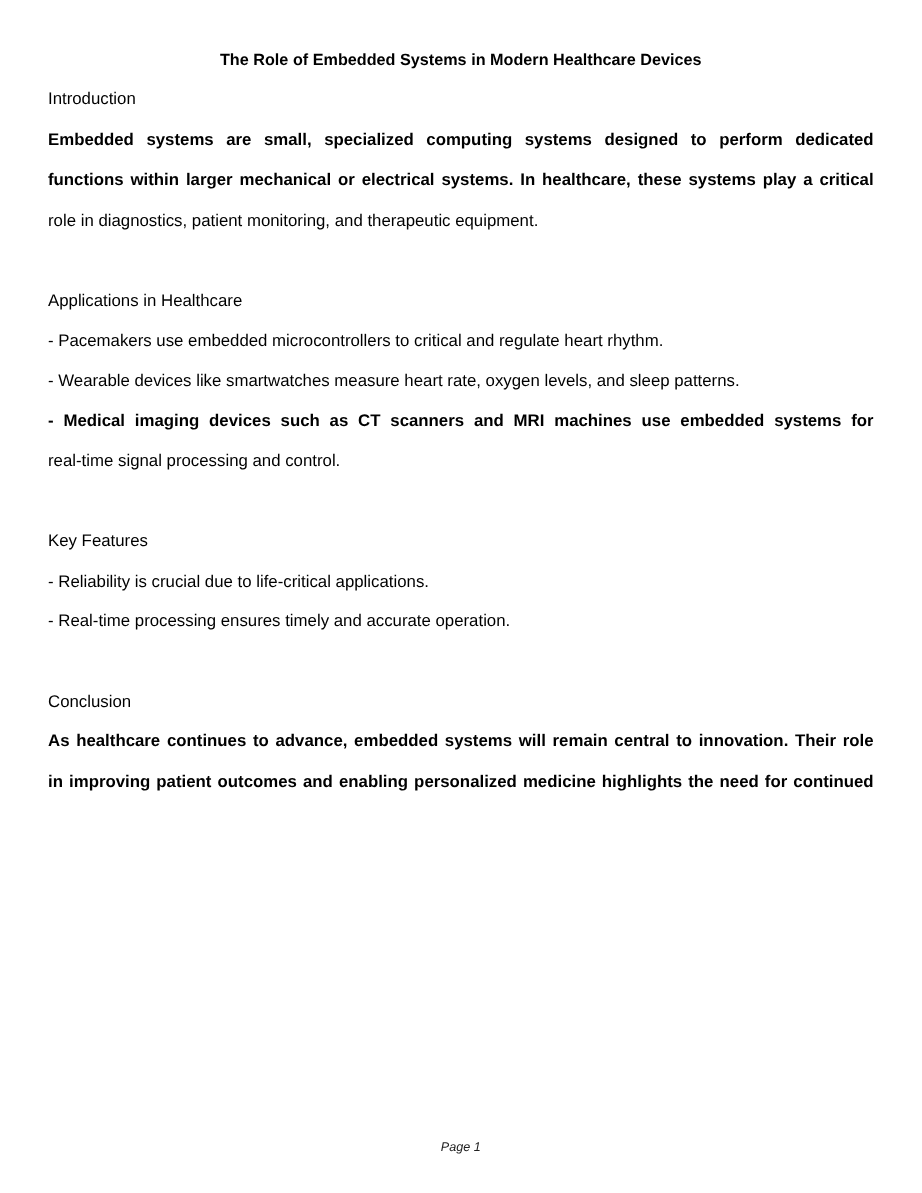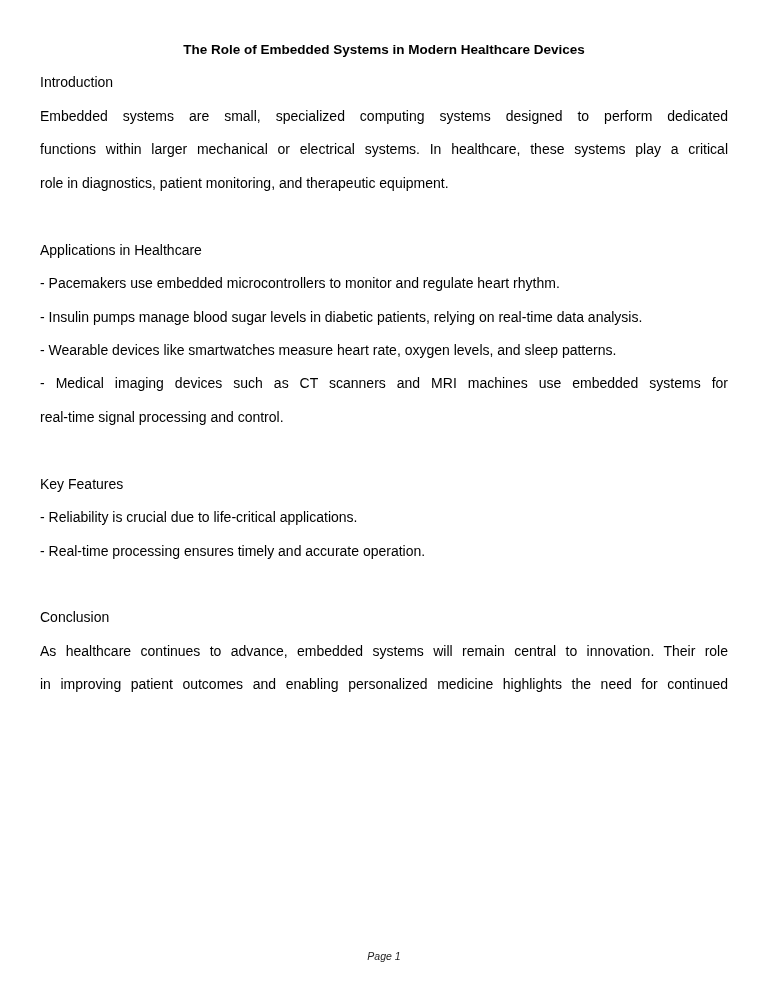--- a/index.html
+++ b/index.html
@@ -29,20 +29,21 @@
     white-space: nowrap;
     text-align: left;
     color: #000000;
   }
   .line.just {
     white-space: normal;
     text-align: justify;
     text-align-last: justify;
     word-spacing: 0.05em;
     overflow: hidden;
+    font-weight: bold;
   }
   .line.spacer {
     
   }
   .title-line {
     font-weight: bold;
     font-size: 13.5px;
     text-align: center;
     white-space: nowrap;
   }
@@ -64,22 +65,21 @@
 <div class="page">
   <div class="content">
     <div class="line title-line">The Role of Embedded Systems in Modern Healthcare Devices</div>
 
   <div class="line">Introduction</div>
       <div class="line just">Embedded systems are small, specialized computing systems designed to perform dedicated</div>
       <div class="line just">functions within larger mechanical or electrical systems. In healthcare, these systems play a critical</div>
       <div class="line">role in diagnostics, patient monitoring, and therapeutic equipment.</div>
       <div class="line spacer"></div>
       <div class="line">Applications in Healthcare</div>
-      <div class="line">- Pacemakers use embedded microcontrollers to monitor and regulate heart rhythm.</div>
-      <div class="line">- Insulin pumps manage blood sugar levels in diabetic patients, relying on real-time data analysis.</div>
+      <div class="line">- Pacemakers use embedded microcontrollers to critical and regulate heart rhythm.</div>
       <div class="line">- Wearable devices like smartwatches measure heart rate, oxygen levels, and sleep patterns.</div>
       <div class="line just">- Medical imaging devices such as CT scanners and MRI machines use embedded systems for</div>
       <div class="line">real-time signal processing and control.</div>
       <div class="line spacer"></div>
       <div class="line">Key Features</div>
       <div class="line">- Reliability is crucial due to life-critical applications.</div>
       <div class="line">- Real-time processing ensures timely and accurate operation.</div>
       <div class="line spacer"></div>
       <div class="line">Conclusion</div>
       <div class="line just">As healthcare continues to advance, embedded systems will remain central to innovation. Their role</div>

